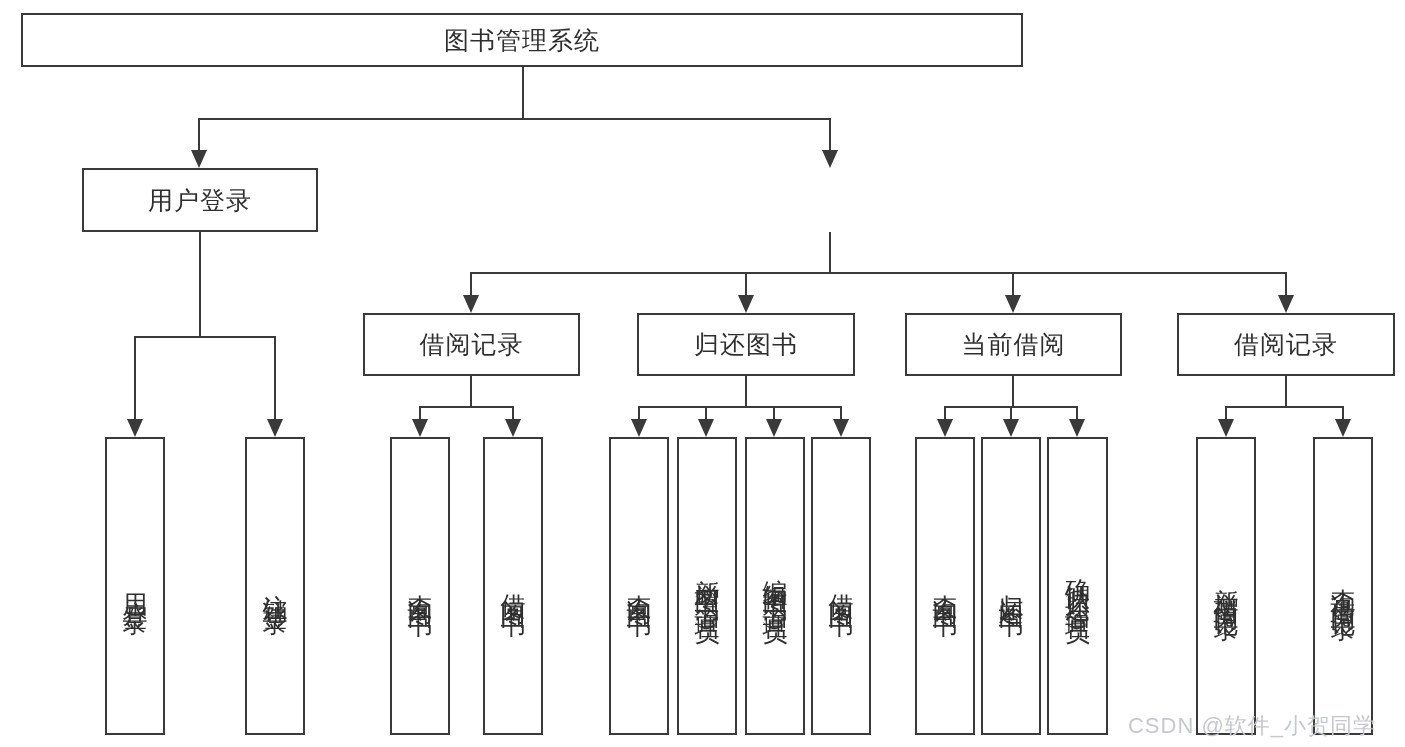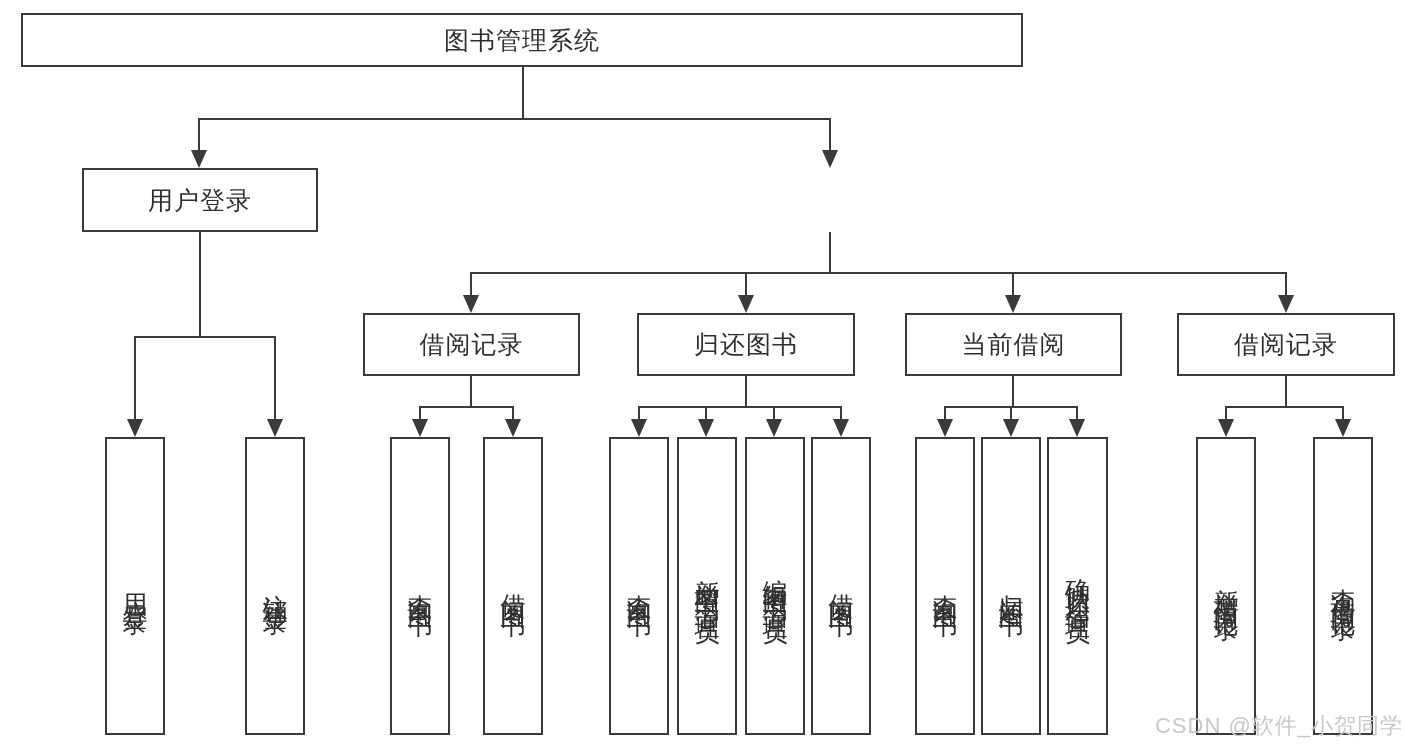--- a/index.html
+++ b/index.html
@@ -49,21 +49,21 @@
     writing-mode: vertical-rl;
     text-orientation: mixed;
     font-size: 25px;
     line-height: 1;
     letter-spacing: 6px;
     color: #2f2f2f;
     white-space: nowrap;
   }
   .watermark {
     position: absolute;
-    right: 2px;
+    right: 29px;
     bottom: 6px;
     font-size: 22px;
     color: #c5c8cc;
     letter-spacing: 1px;
     white-space: nowrap;
   }
 
   
   .n-root          { left: 21px;   top: 13px;  width: 1002px; height: 54px; }
   .n-user-login    { left: 82px;   top: 168px; width: 236px;  height: 64px; }

